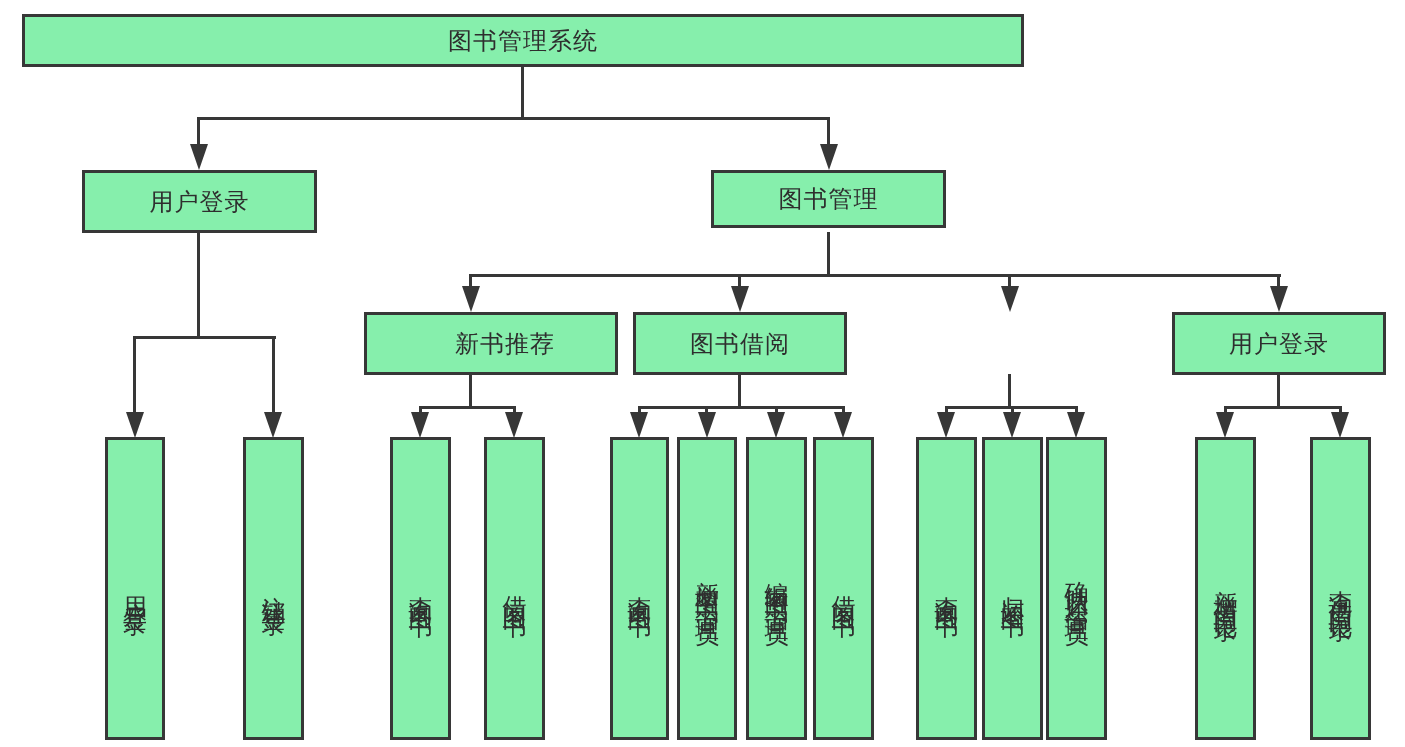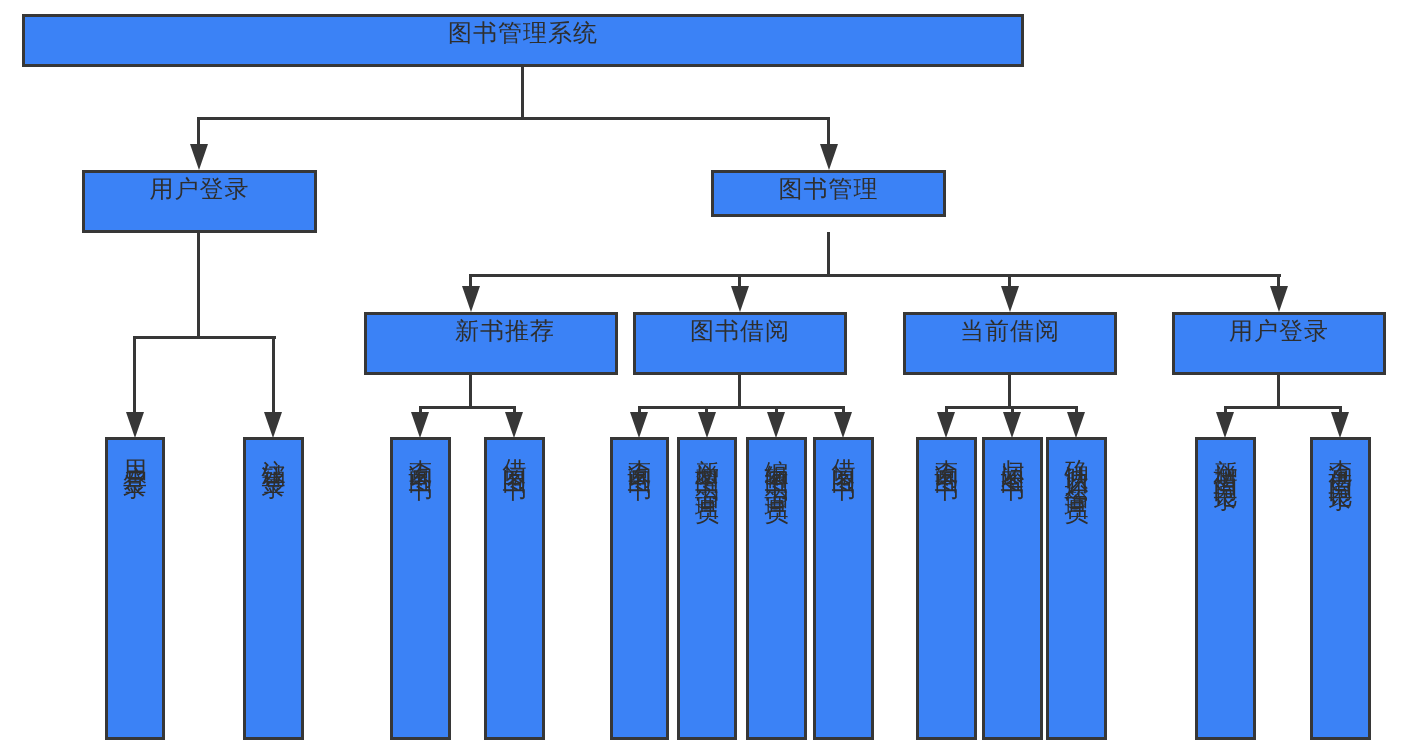--- a/index.html
+++ b/index.html
@@ -8,23 +8,23 @@
     --bg:#ffffff;
     --wm:#b6b6b6;
   }
   html,body{margin:0;padding:0;background:var(--bg);}
   .canvas{
     position:relative;width:1405px;height:747px;background:var(--bg);
     font-family:"Liberation Sans",sans-serif;color:var(--text);
     overflow:hidden;
   }
   .box{
-    position:absolute;box-sizing:border-box;background:#3b82f6;
+    position:absolute;box-sizing:border-box;background:#86efac;
     border:3px solid var(--line);
-    display:flex;align-items:flex-start;justify-content:center;
+    display:flex;align-items:center;justify-content:center;
   }
   .hbox span{
     font-size:24px;letter-spacing:1px;color:var(--text);white-space:nowrap;
   }
   .vbox{top:437px;height:303px;}
   .vbox span{
     writing-mode:vertical-rl;text-orientation:mixed;
     font-size:24px;letter-spacing:6px;color:var(--text);
     line-height:1;white-space:nowrap;
   }
@@ -105,32 +105,29 @@
   <div class="ar" style="left:1216px;top:412px;"></div>
   <div class="ar" style="left:1331px;top:412px;"></div>
 
   <div class="box hbox" style="left:22px;top:14px;width:1002px;height:53px;">
     <span>图书管理系统</span>
   </div>
 
   <div class="box hbox" style="left:82px;top:170px;width:235px;height:63px;">
     <span>用户登录</span>
   </div>
-  <div class="box hbox" style="left:711px;top:170px;width:235px;height:47px;">
+  <div class="box hbox" style="left:711px;top:170px;width:235px;height:58px;">
     <span>图书管理</span>
   </div>
 
   <div class="box hbox" style="left:364px;top:312px;width:254px;height:63px;padding-left:28px;">
     <span>新书推荐</span>
   </div>
   <div class="box hbox" style="left:633px;top:312px;width:214px;height:63px;">
     <span>图书借阅</span>
-  </div>
-  <div class="box hbox" style="left:903px;top:312px;width:214px;height:63px;">
-    <span>当前借阅</span>
   </div>
   <div class="box hbox" style="left:1172px;top:312px;width:214px;height:63px;">
     <span>用户登录</span>
   </div>
 
   <div class="box vbox" style="left:105px;width:60px;">
     <span>用户登录</span>
   </div>
   <div class="box vbox" style="left:243px;width:61px;">
     <span>注销登录</span>

